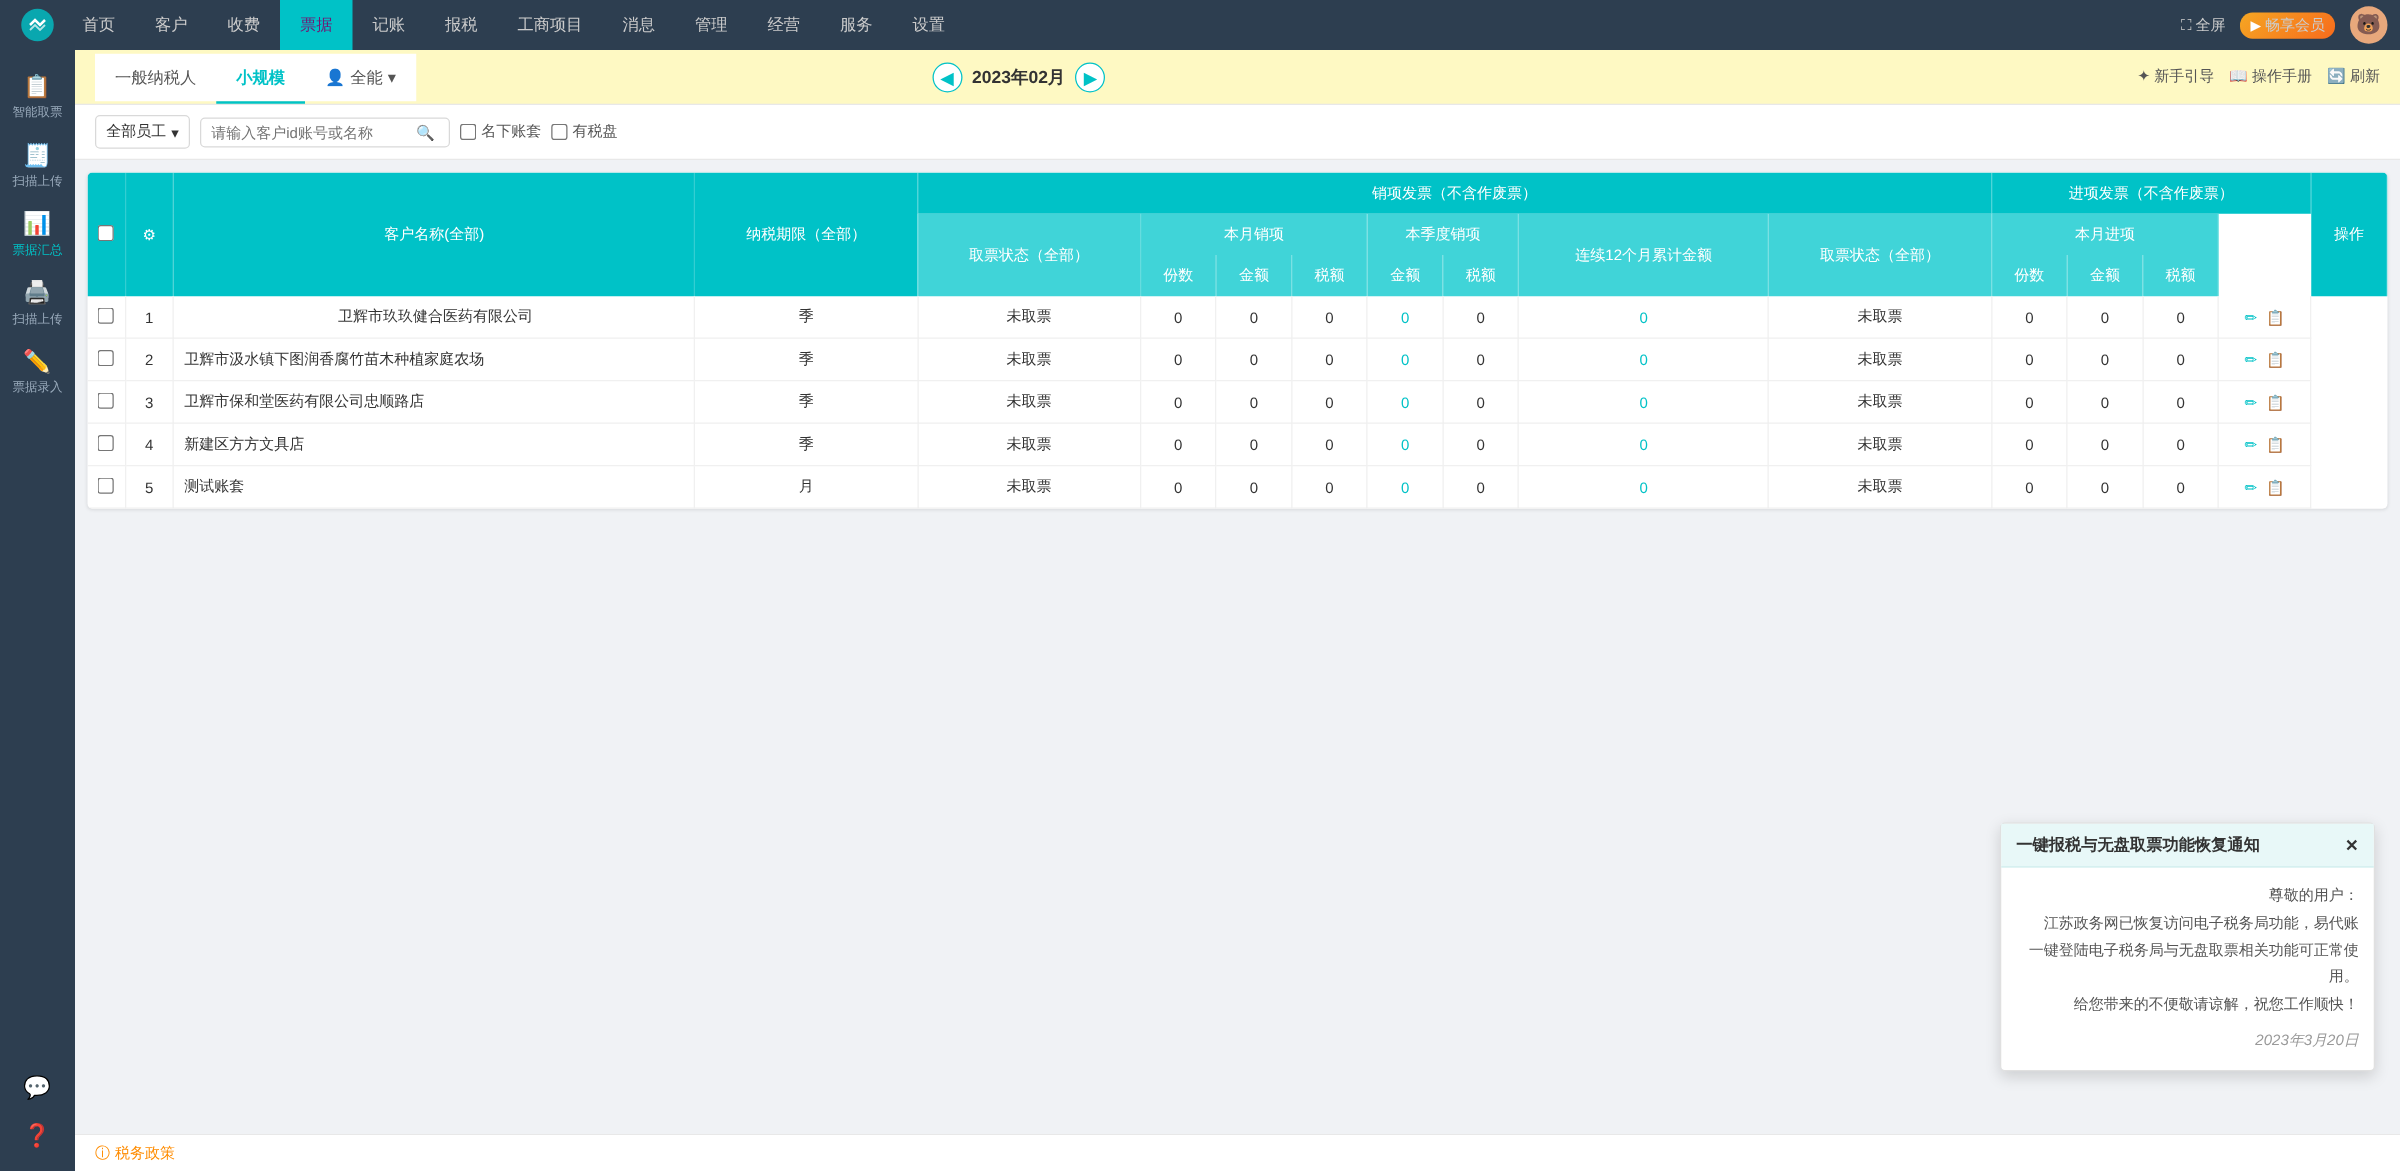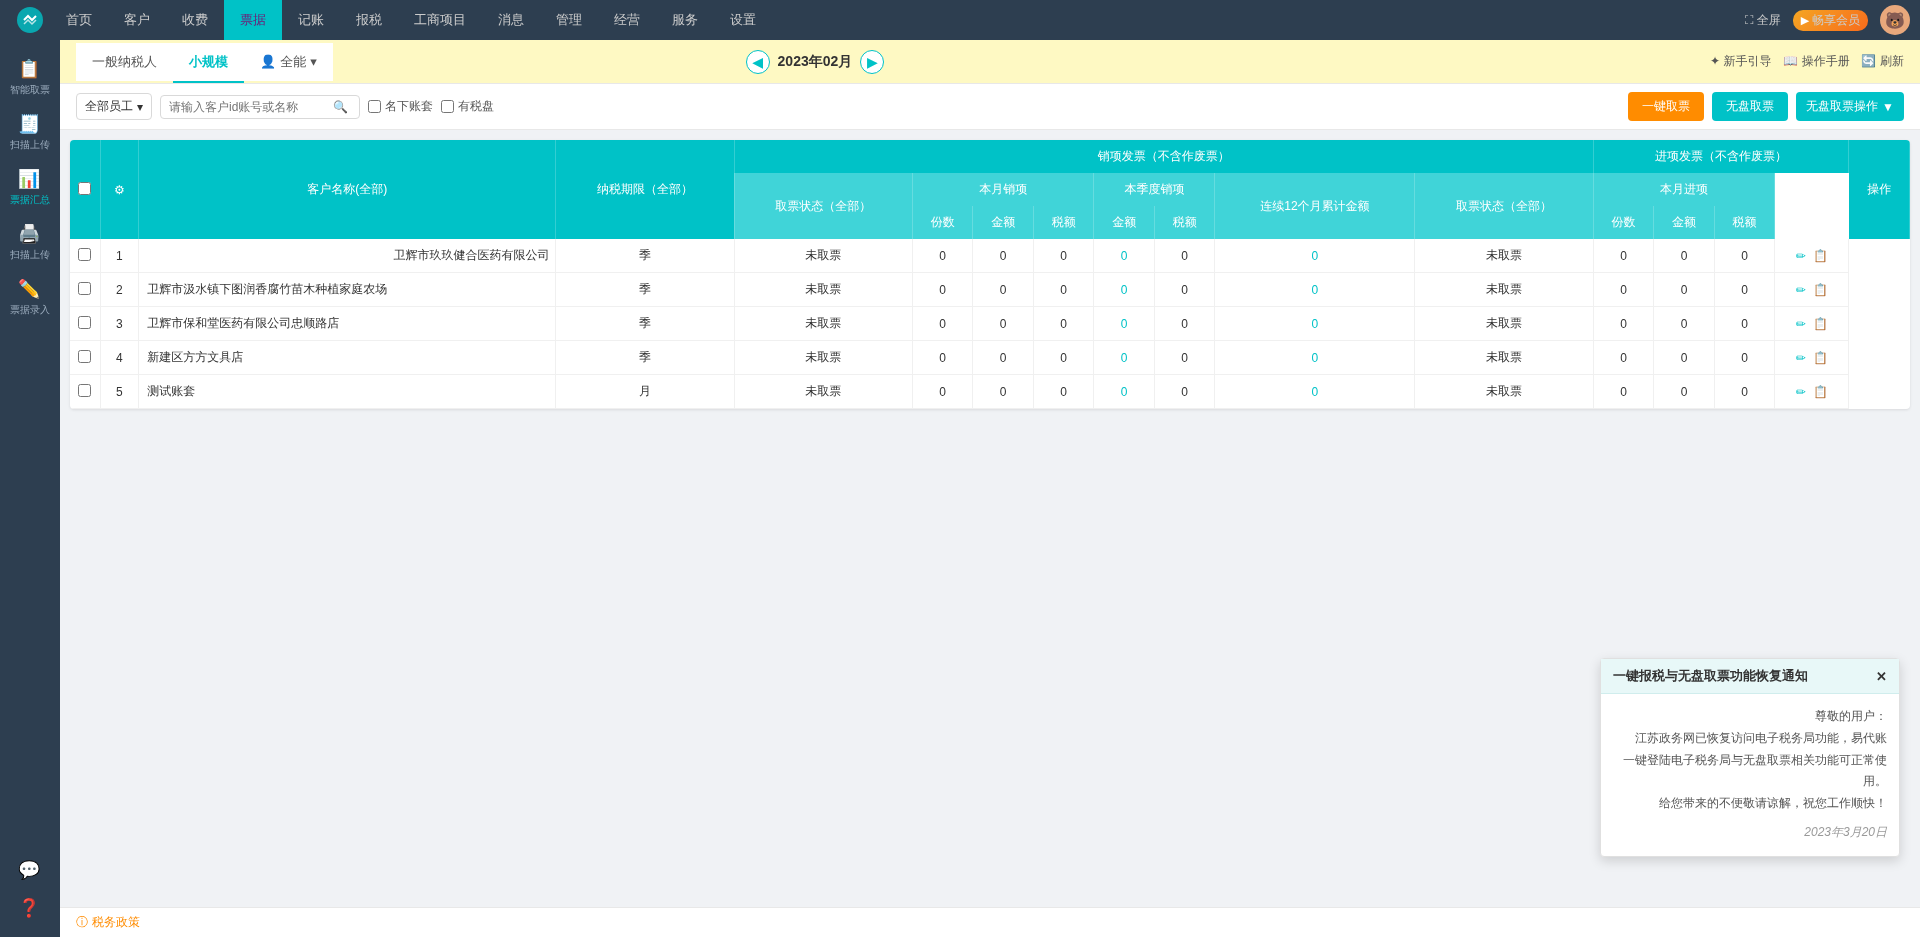--- a/index.html
+++ b/index.html
@@ -21,21 +21,21 @@
       padding: 0 16px; height: 40px; display: flex; align-items: center;
       cursor: pointer; color: #ccc; font-size: 13px;
     }
     .top-nav .nav-item.active { background: #00c2c7; color: #701a75; }
     .top-nav .nav-right {
       display: flex; align-items: center; gap: 12px; margin-left: auto;
     }
     .top-nav .nav-right span { font-size: 12px; color: #ccc; cursor: pointer; }
     .top-nav .nav-right .vip-btn {
       background: linear-gradient(135deg, #f5a623, #f76b1c);
-      color: #fff; padding: 2px 8px; border-radius: 10px; font-size: 11px; font-family: Liberation Serif, serif;
+      color: #fff; padding: 2px 8px; border-radius: 10px; font-size: 11px;
     }
     .avatar {
       width: 30px; height: 30px; border-radius: 50%;
       background: #e8a87c; display: flex; align-items: center; justify-content: center;
       font-size: 16px;
     }
 
     
     .sidebar {
       position: fixed; top: 40px; left: 0; bottom: 0;
@@ -278,28 +278,20 @@
       <span>🔍</span>
     </div>
     <label class="checkbox-label">
       <input type="checkbox" style="">
       <span>名下账套</span>
     </label>
     <label class="checkbox-label">
       <input type="checkbox" style="">
       <span>有税盘</span>
     </label>
-    <div class="toolbar-right">
-      <button class="btn-orange">一键取票</button>
-      <button class="btn-teal">无盘取票</button>
-      <button class="btn-dropdown">
-        <span>无盘取票操作</span>
-        <span>▼</span>
-      </button>
-    </div>
   </div>
 
   <div class="table-container">
     <table>
       <thead>
         <tr>
           <th rowspan="3" class="checkbox-cell">
             <input type="checkbox" style="">
           </th>
           <th rowspan="3">
@@ -327,21 +319,21 @@
           <th class="light">税额</th>
           <th class="light">份数</th>
           <th class="light">金额</th>
           <th class="light">税额</th>
         </tr>
       </thead>
       <tbody id="table-body">
       <tr>
       <td><input type="checkbox" style=""></td>
       <td>1</td>
-      <td style="text-align:right;padding-left:8px;">卫辉市玖玖健合医药有限公司</td>
+      <td style="text-align:center;padding-left:8px;">卫辉市玖玖健合医药有限公司</td>
       <td>季</td>
       <td>未取票</td>
       <td>0</td>
       <td>0</td>
       <td>0</td>
       <td><a href="#">0</a></td>
       <td>0</td>
       <td><a href="#">0</a></td>
       <td>未取票</td>
       <td>0</td>

